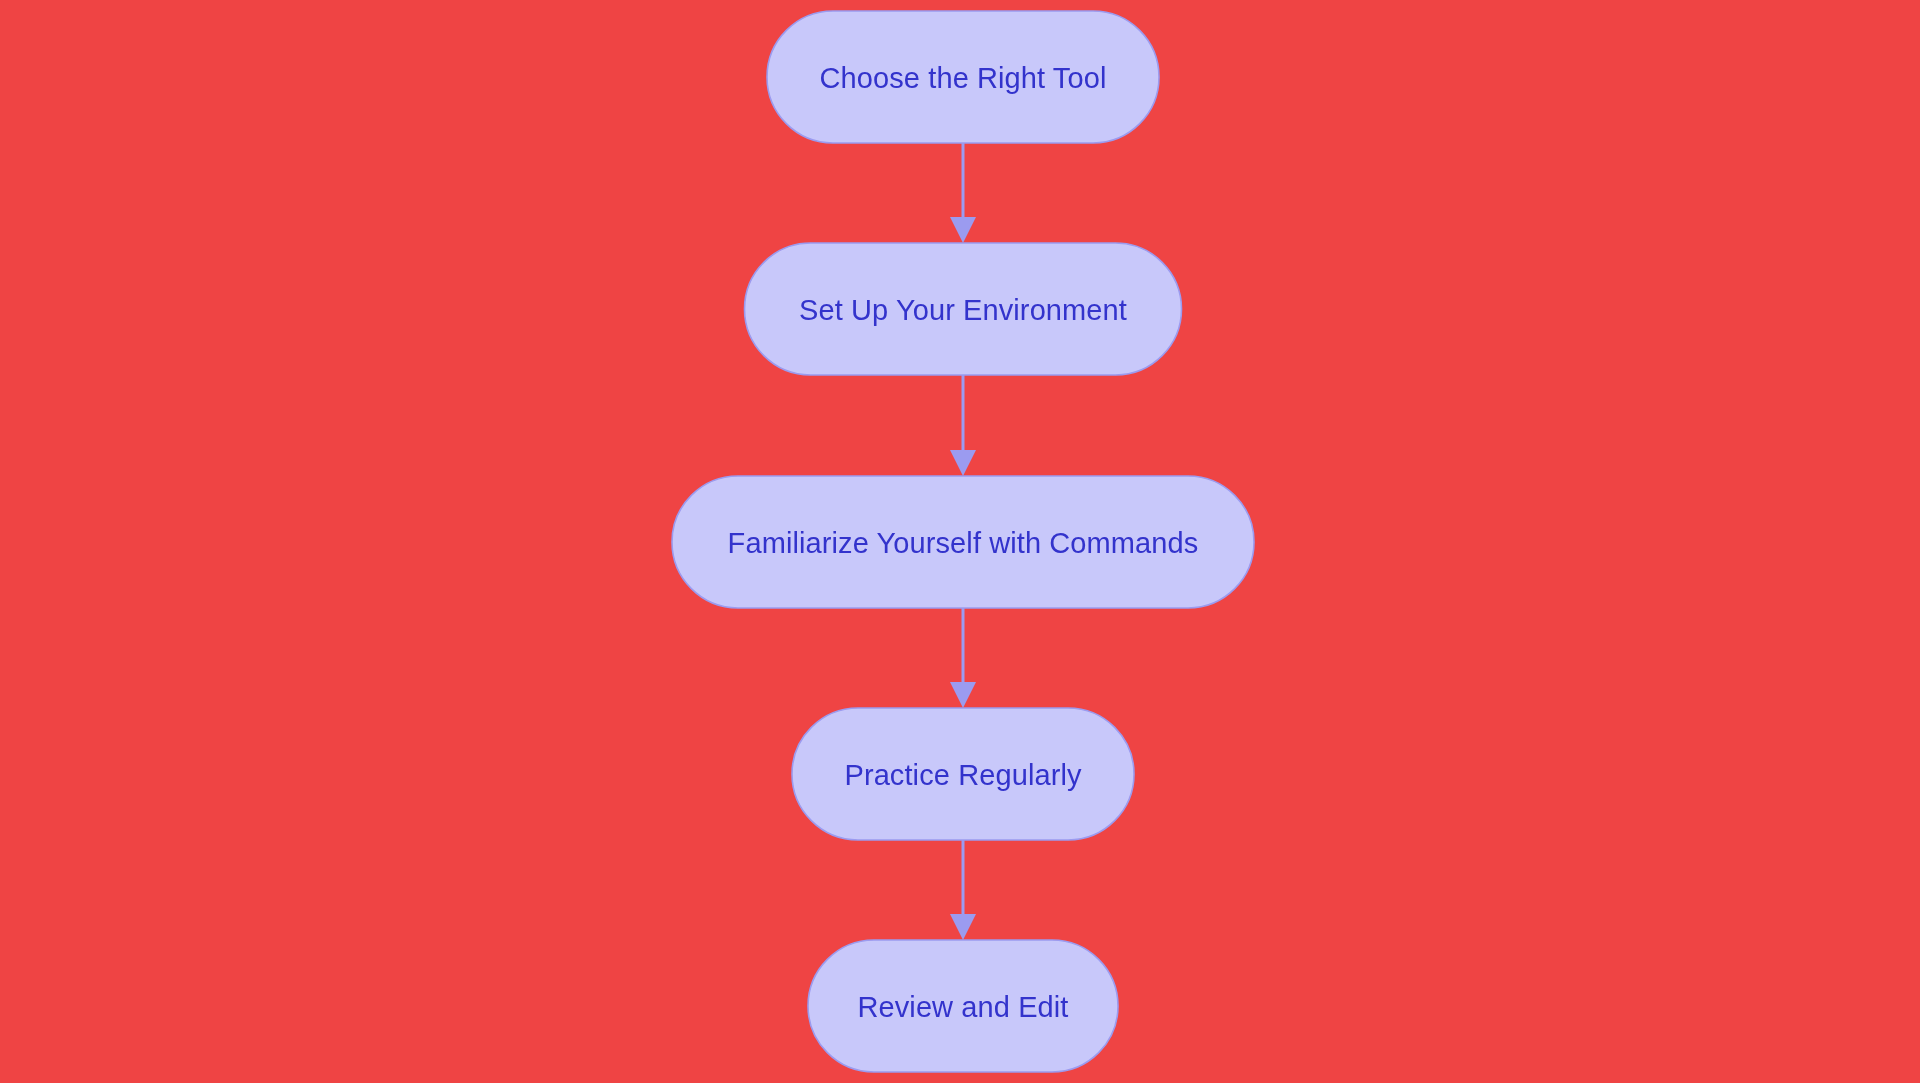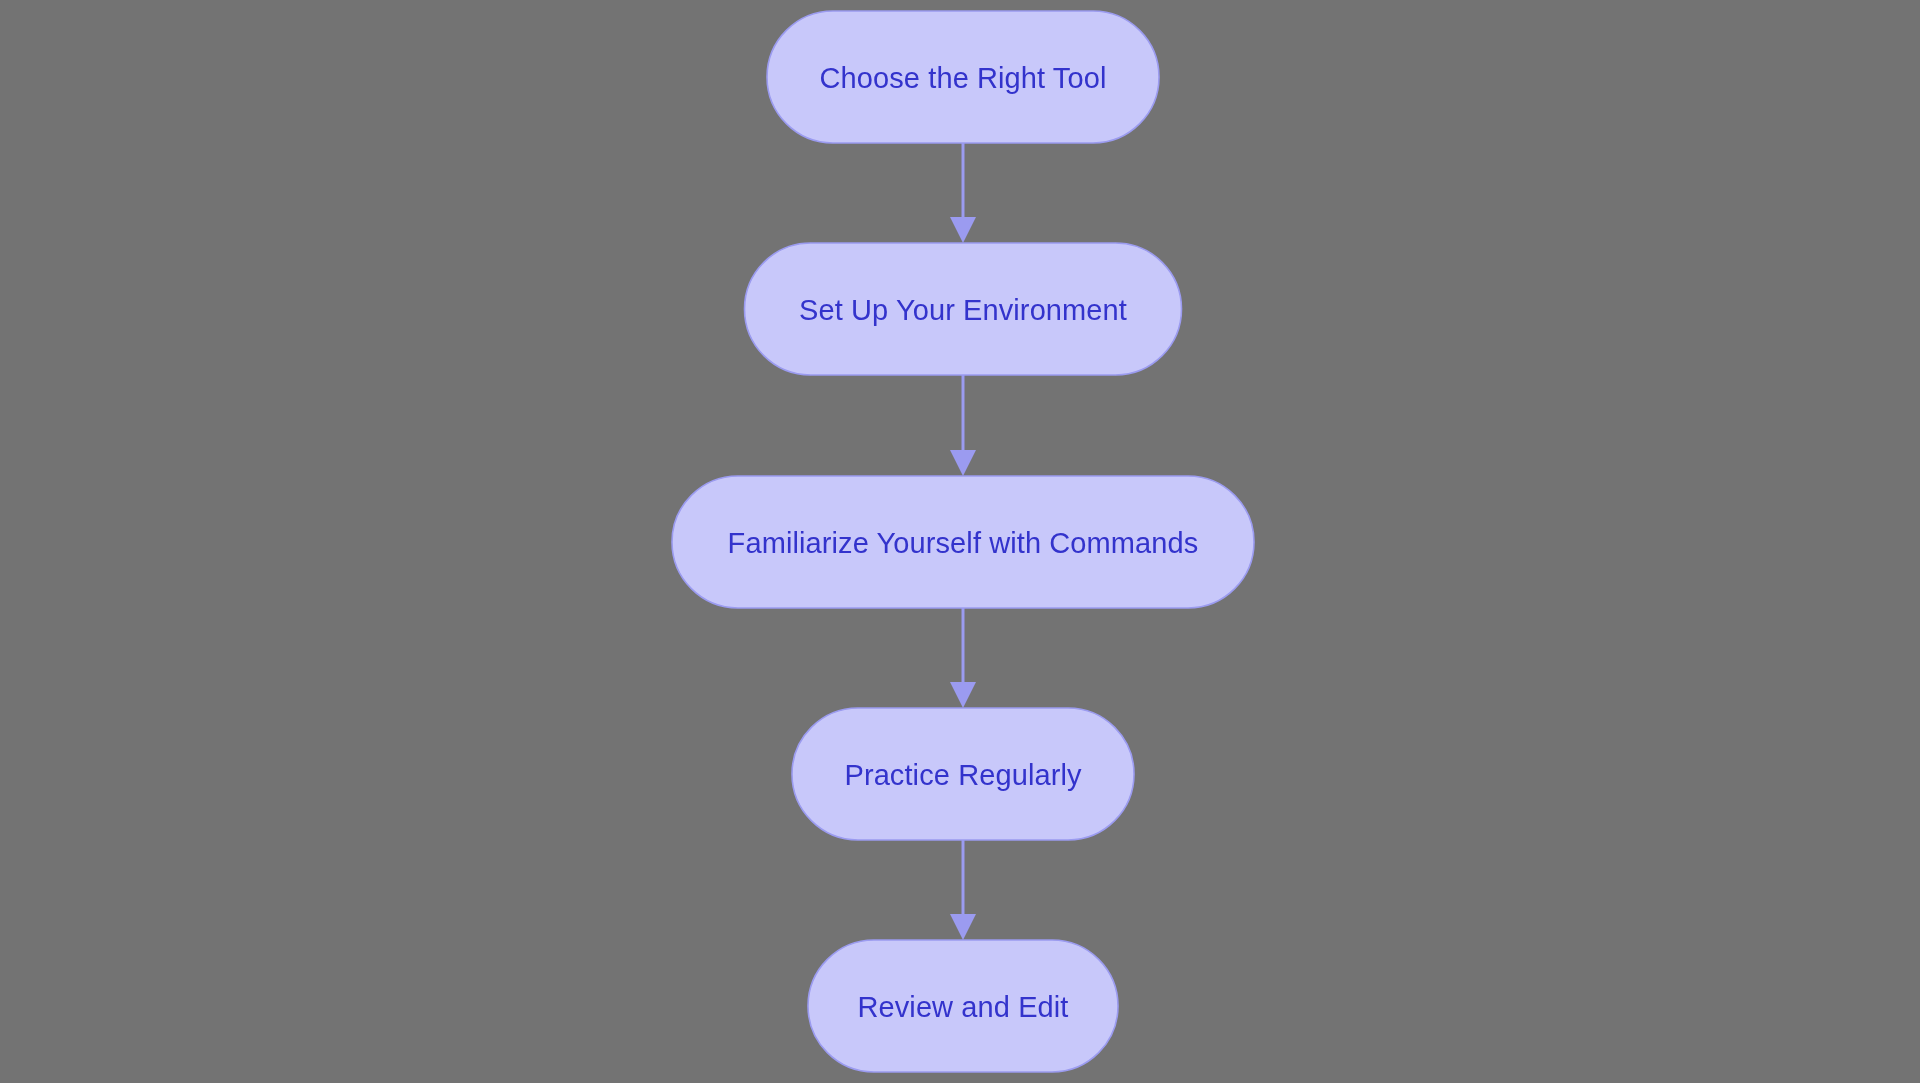--- a/index.html
+++ b/index.html
@@ -11,21 +11,21 @@
   body {
     width: 1920px;
     height: 1083px;
     overflow: hidden;
     font-family: "Liberation Sans", "DejaVu Sans", sans-serif;
   }
   #flow-root {
     position: relative;
     width: 1920px;
     height: 1083px;
-    background: #737373;
+    background: #ef4444;
   }
   #flow-svg {
     position: absolute;
     left: 0;
     top: 0;
     width: 1920px;
     height: 1083px;
     display: block;
   }
   .node-shape {

